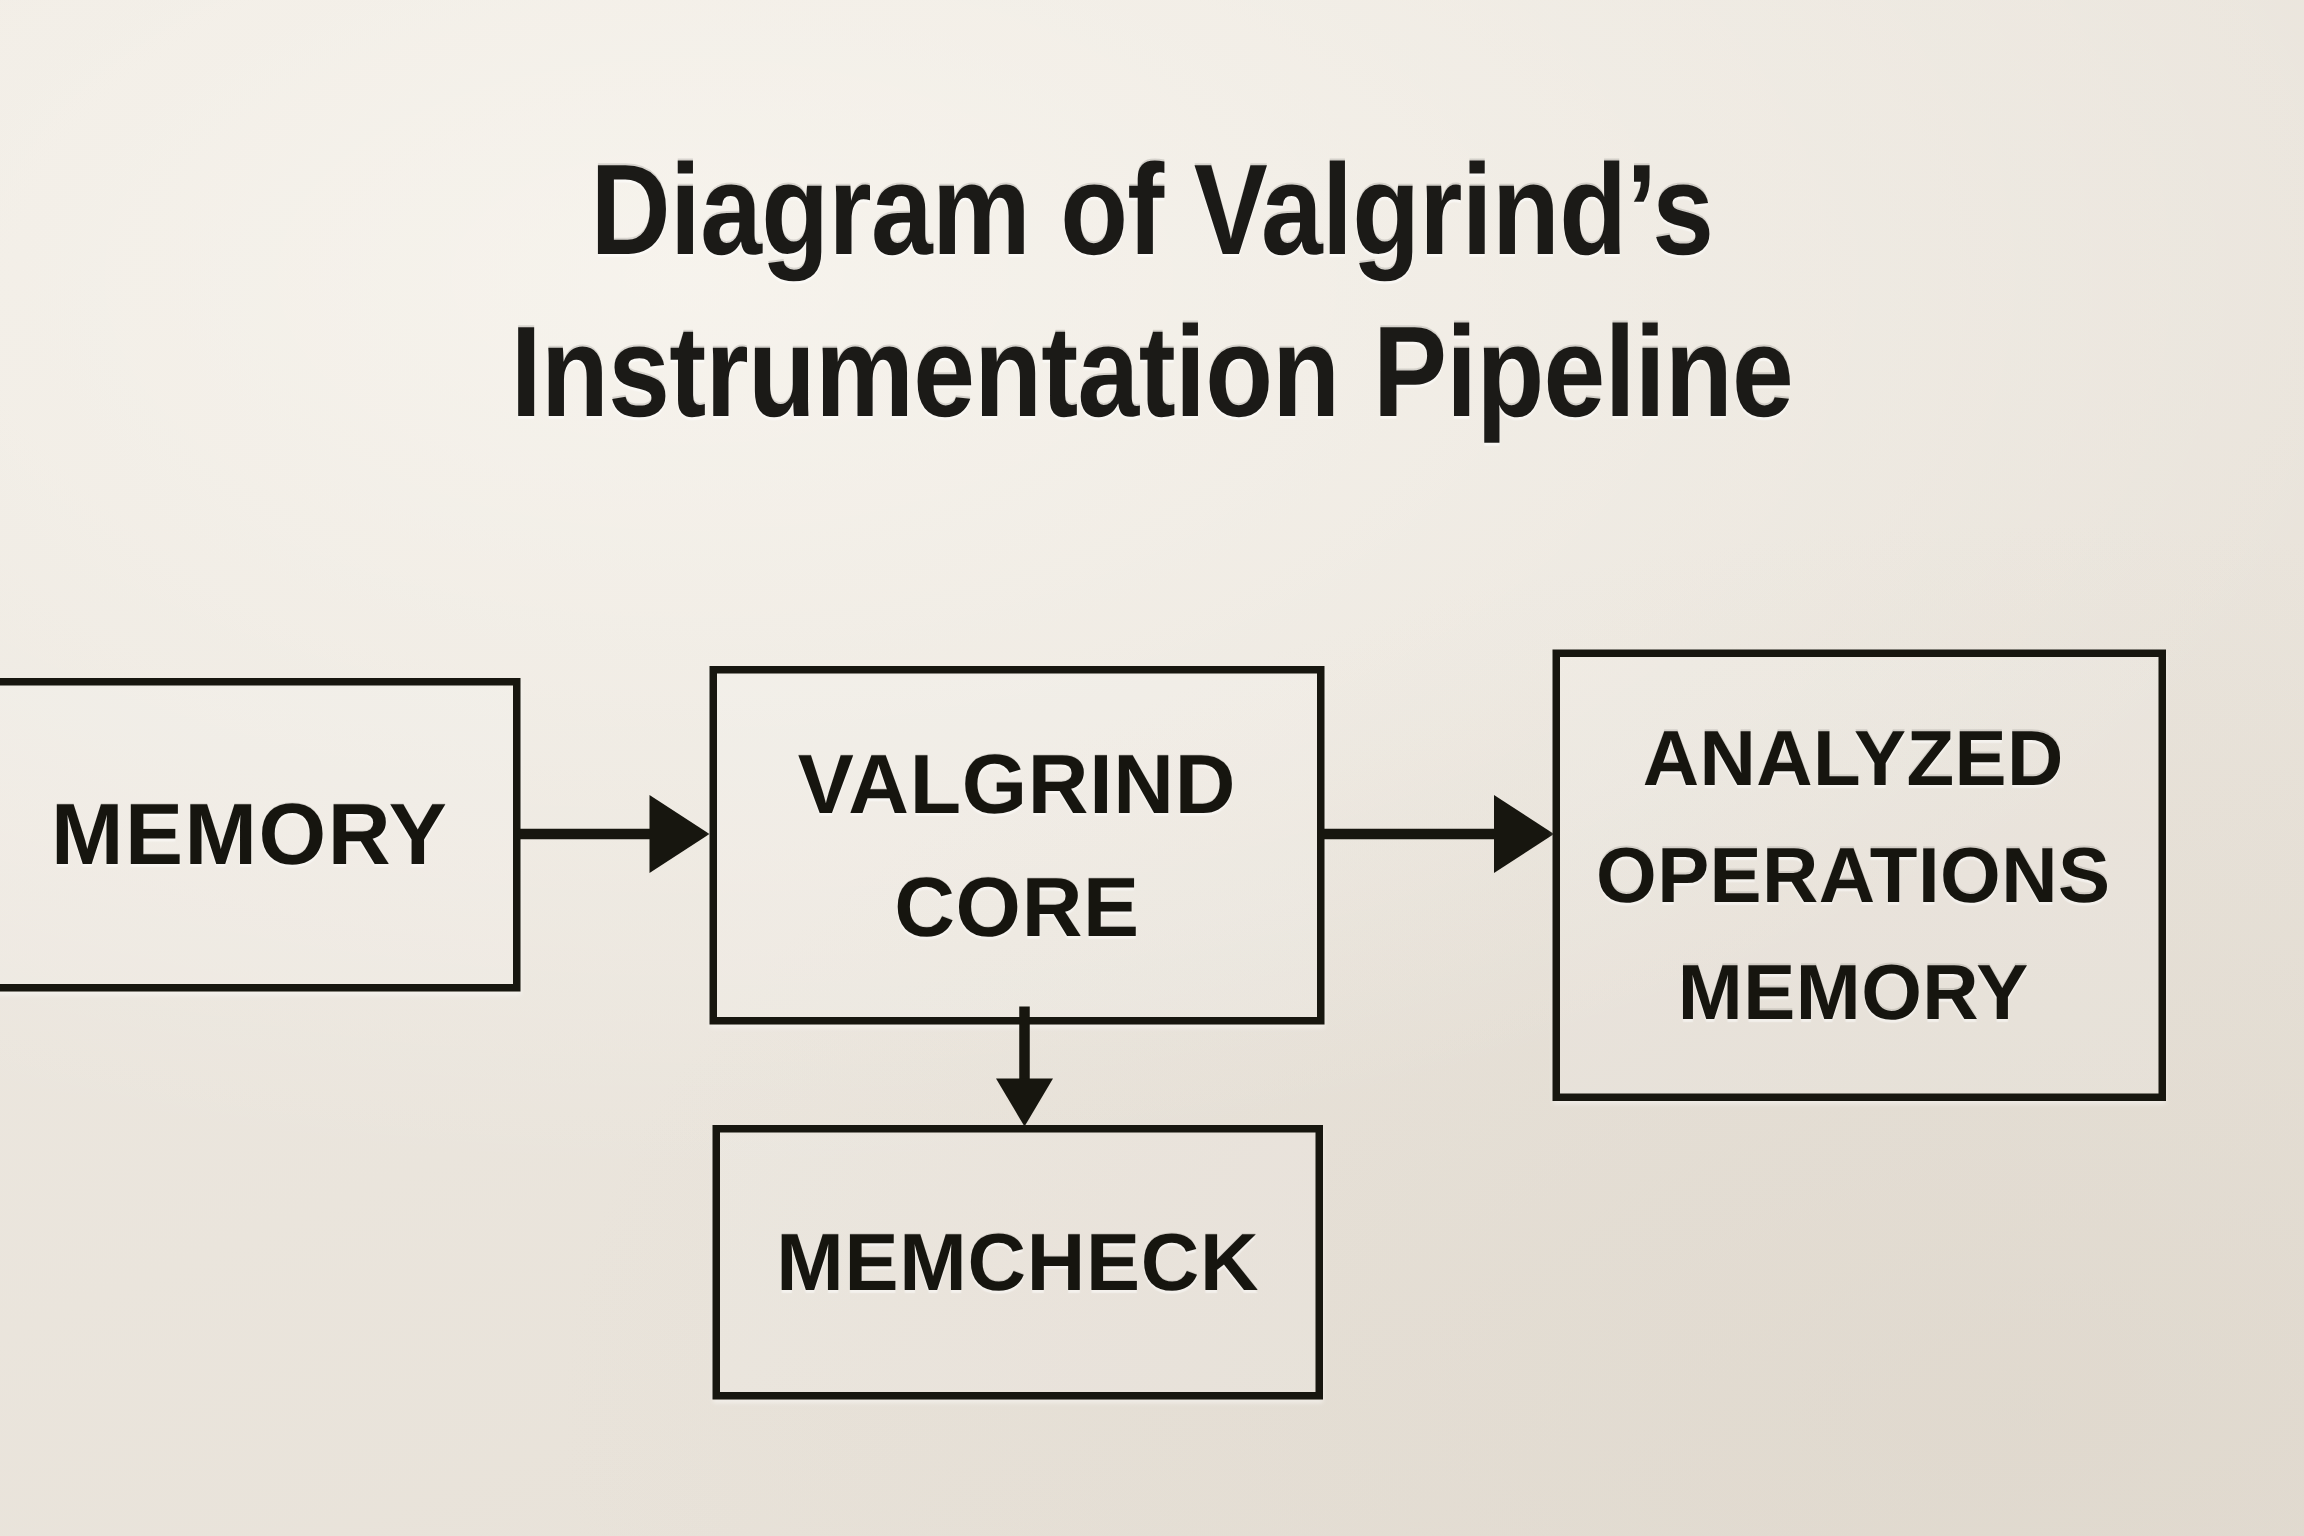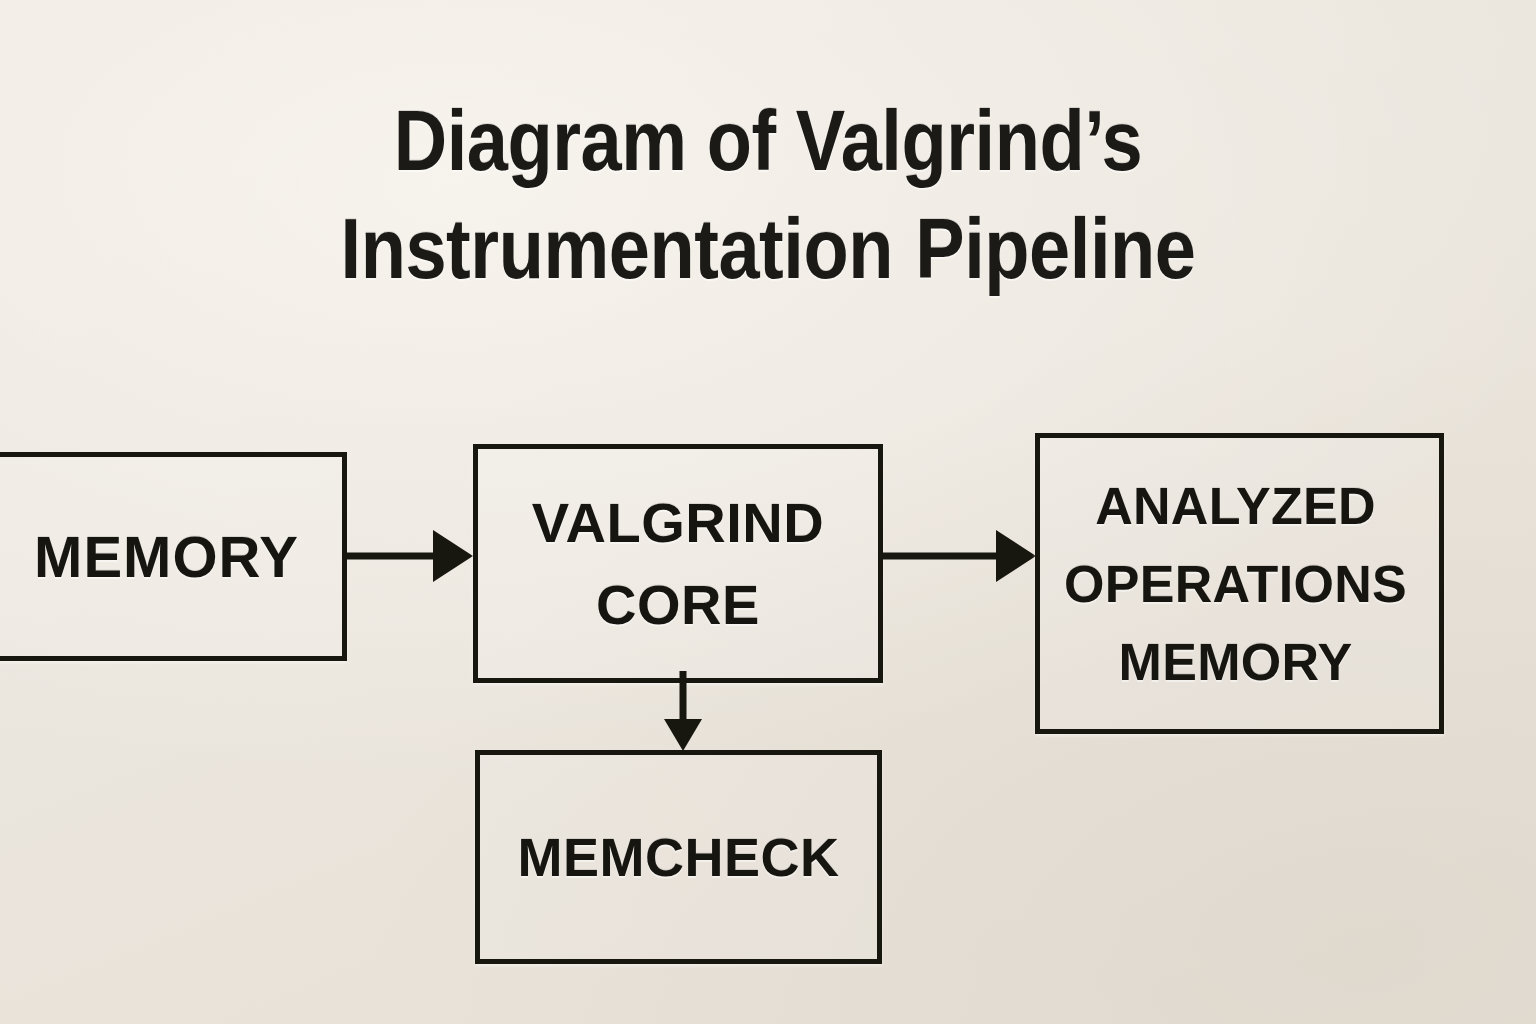--- a/index.html
+++ b/index.html
@@ -102,21 +102,21 @@
     line-height: 78px;
     letter-spacing: 0.3px;
   }
   #node-output .label { transform: translateX(-4px); }
 
   
   #node-memcheck {
     left: 475px;
     top: 750px;
     width: 407px;
-    height: 214px;
+    height: 183px;
     font-size: 54px;
     line-height: 80px;
     letter-spacing: 0.5px;
   }
 
   
   .arrow {
     position: absolute;
     pointer-events: none;
   }

